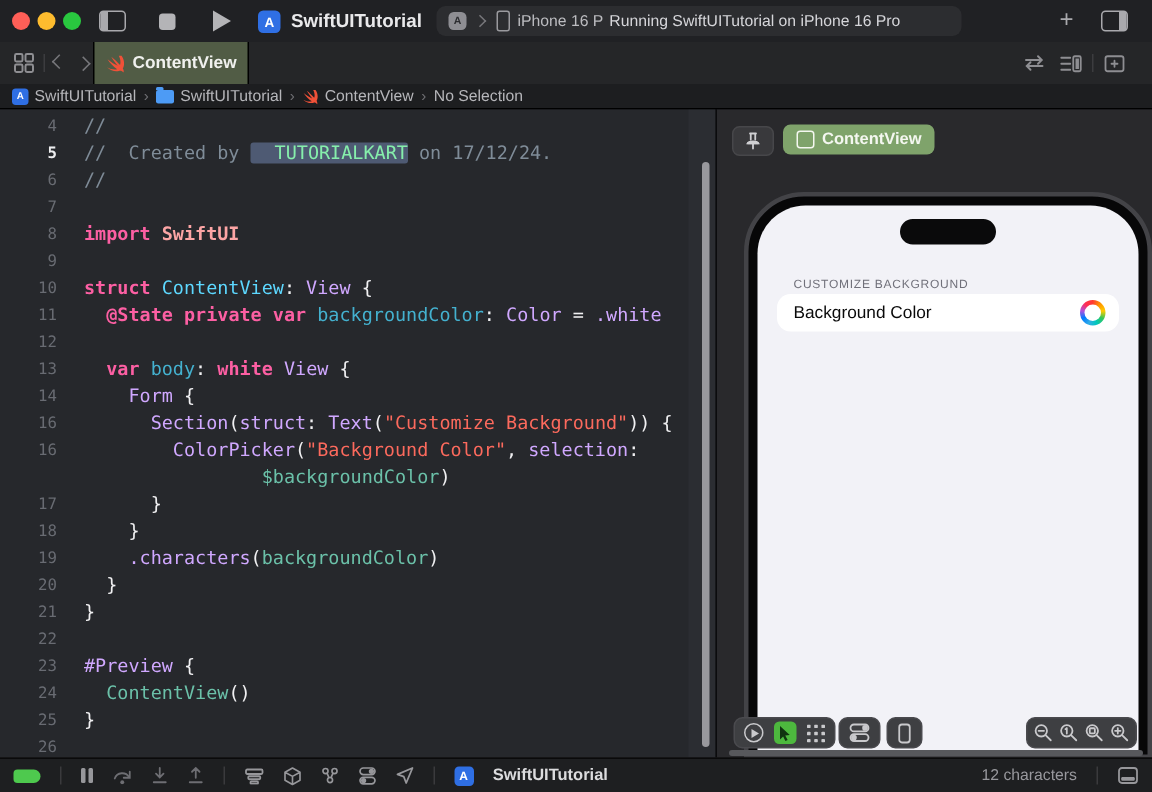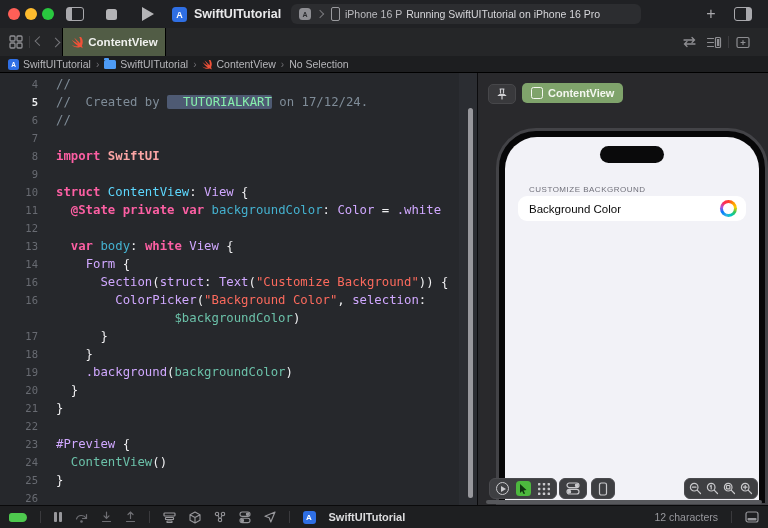--- a/index.html
+++ b/index.html
@@ -287,21 +287,21 @@
         <div class="code-row">
           <span class="gutter">17</span>
           <span class="code-text"><span class="tok-plain">      }</span></span>
         </div>
         <div class="code-row">
           <span class="gutter">18</span>
           <span class="code-text"><span class="tok-plain">    }</span></span>
         </div>
         <div class="code-row">
           <span class="gutter">19</span>
-          <span class="code-text"><span class="tok-plain">    </span><span class="tok-fw">.background</span><span class="tok-plain">(</span><span class="tok-use">backgroundColor</span><span class="tok-plain">)</span></span>
+          <span class="code-text"><span class="tok-plain">    </span><span class="tok-fw">.characters</span><span class="tok-plain">(</span><span class="tok-use">backgroundColor</span><span class="tok-plain">)</span></span>
         </div>
         <div class="code-row">
           <span class="gutter">20</span>
           <span class="code-text"><span class="tok-plain">  }</span></span>
         </div>
         <div class="code-row">
           <span class="gutter">21</span>
           <span class="code-text"><span class="tok-plain">}</span></span>
         </div>
         <div class="code-row">

